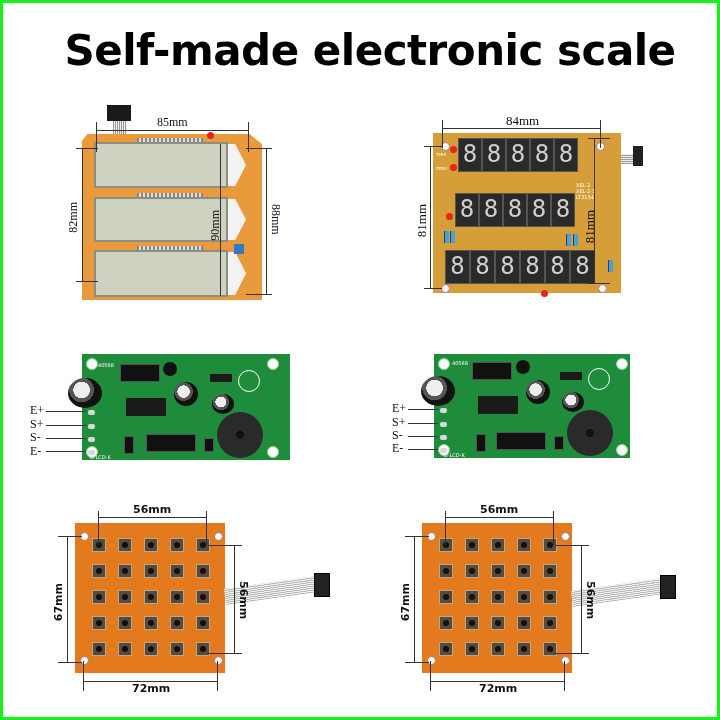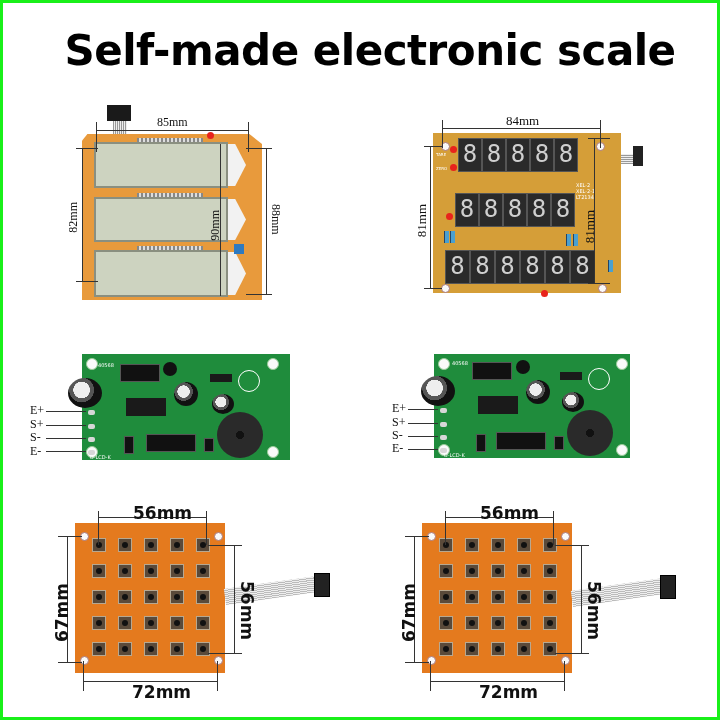--- a/index.html
+++ b/index.html
@@ -1,21 +1,21 @@
 <!DOCTYPE html>
 <html><head>
 <meta charset="utf-8">
 <style>
   html,body{margin:0;padding:0;}
   body{width:720px;height:720px;background:#fff;position:relative;overflow:hidden;font-family:"DejaVu Sans",sans-serif;}
   .frame{position:absolute;left:0;top:0;width:714px;height:714px;border:3px solid #19f019;background:#fff;}
   .title{position:absolute;left:0;top:26px;width:740px;text-align:center;font-family:"DejaVu Sans",sans-serif;font-weight:bold;font-size:42px;letter-spacing:-0.5px;color:#000;}
   .panel{position:absolute;}
   .dim{position:absolute;font-family:"Liberation Serif",serif;font-size:12px;color:#111;}
-  .dimb{position:absolute;font-family:"DejaVu Sans",sans-serif;font-weight:bold;font-size:17px;color:#111;}
+  .dimb{position:absolute;font-family:"DejaVu Sans",sans-serif;font-weight:bold;font-size:11px;color:#111;}
   .hl{position:absolute;height:1px;background:#333;}
   .vl{position:absolute;width:1px;background:#333;}
   .vert{writing-mode:vertical-rl;}
   .rot180{transform:rotate(180deg);}
   
   .pcb-orange{background:#e89a3c;}
   .lcd{position:absolute;background:#cdd3c0;border:2px solid #8a8f80;box-sizing:border-box;}
   .lcd-tab{position:absolute;background:#f2f2f2;}
   .pins{position:absolute;height:4px;background:repeating-linear-gradient(90deg,#888 0 2px,#ddd 2px 4px);}
   

